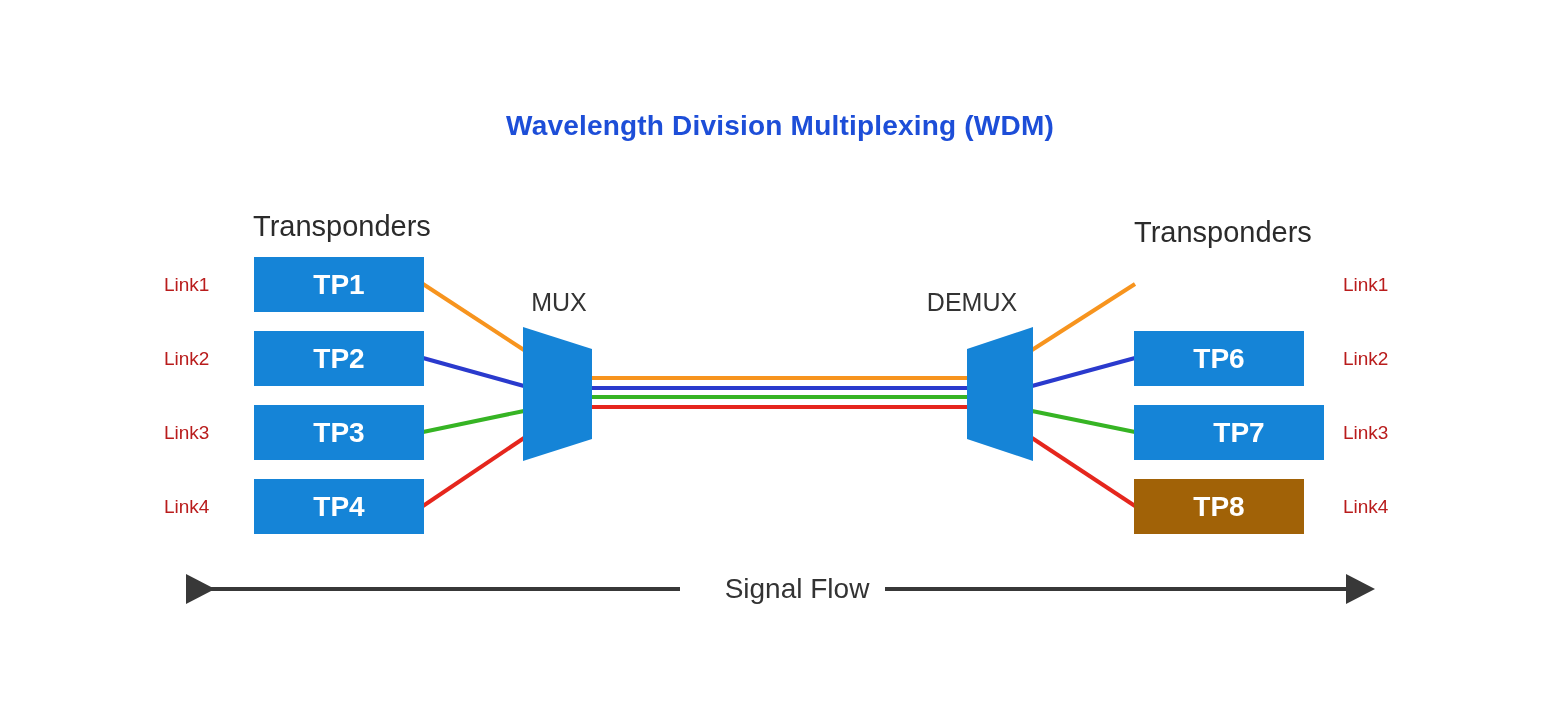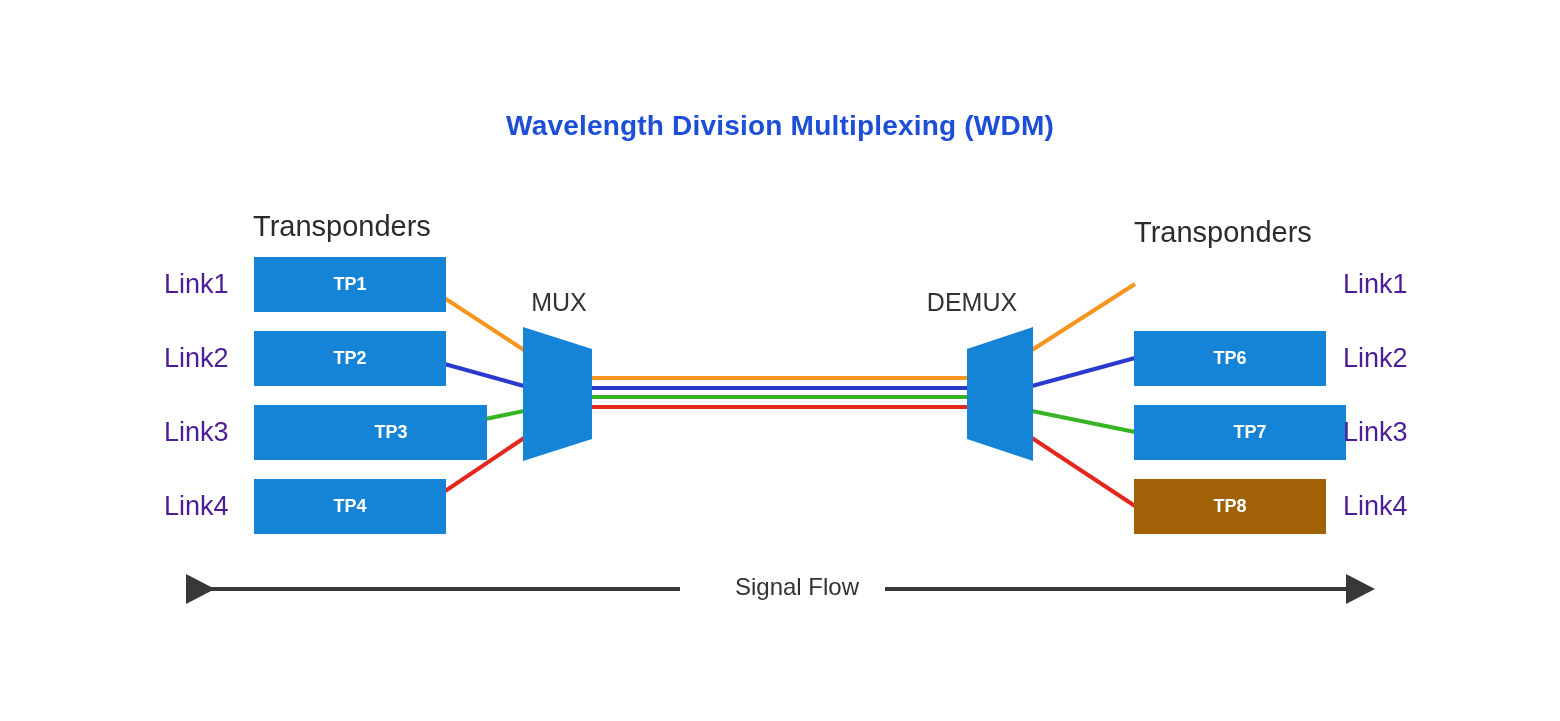--- a/index.html
+++ b/index.html
@@ -27,62 +27,62 @@
     width: 172px;
     text-align: center;
     font-size: 29px;
     color: #2b2b2b;
     white-space: nowrap;
   }
   .group-label.gl-left  { left: 253px; top: 210px; }
   .group-label.gl-right { left: 1134px; top: 216px; }
   .tp-box {
     position: absolute;
-    width: 192px;
+    width: 170px;
     height: 55px;
     display: flex;
     align-items: center;
     justify-content: center;
     color: #ffffff;
-    font-size: 18px;
+    font-size: 28px;
     font-weight: bold;
   }
   .tp-left  { left: 254px; }
   .tp-right { left: 1134px; }
   .row-0 { top: 257px; }
   .row-1 { top: 331px; }
   .row-2 { top: 405px; }
   .row-3 { top: 479px; }
   .link-label {
     position: absolute;
     height: 55px;
     display: flex;
     align-items: center;
-    font-size: 27px;
-    color: #4c1d95;
+    font-size: 19px;
+    color: #b91c1c;
     white-space: nowrap;
   }
   .lk-left  { left: 164px; }
   .lk-right { left: 1343px; }
   .device-label {
     position: absolute;
     font-size: 25px;
     color: #333333;
     text-align: center;
     white-space: nowrap;
   }
   .mux-label   { left: 509px; width: 100px; top: 288px; }
   .demux-label { left: 912px; width: 120px; top: 288px; }
   .signal-label {
     position: absolute;
     left: 716px;
     width: 162px;
     top: 573px;
     text-align: center;
-    font-size: 24px;
+    font-size: 28px;
     color: #333333;
     white-space: nowrap;
   }
 </style>
 </head>
 <body>
 
 <div class="canvas">
 
   <svg class="svg-layer" width="1560" height="721" viewBox="0 0 1560 721">
@@ -117,21 +117,21 @@
 
   <div class="group-label gl-left">Transponders</div>
 
   <div class="link-label lk-left row-0">Link1</div>
   <div class="link-label lk-left row-1">Link2</div>
   <div class="link-label lk-left row-2">Link3</div>
   <div class="link-label lk-left row-3">Link4</div>
 
   <div class="tp-box tp-left row-0" style="background: rgb(21, 132, 215);">TP1</div>
   <div class="tp-box tp-left row-1" style="background: rgb(21, 132, 215);">TP2</div>
-  <div class="tp-box tp-left row-2" style="background: rgb(21, 132, 215); padding-left: 41px;">TP3</div>
+  <div class="tp-box tp-left row-2" style="background: rgb(21, 132, 215);">TP3</div>
   <div class="tp-box tp-left row-3" style="background: rgb(21, 132, 215);">TP4</div>
 
   <div class="device-label mux-label">MUX</div>
   <div class="device-label demux-label">DEMUX</div>
 
   <div class="group-label gl-right">Transponders</div>
 
   <div class="tp-box tp-right row-1" style="background: rgb(21, 132, 215);">TP6</div>
   <div class="tp-box tp-right row-2" style="background: rgb(21, 132, 215); padding-left: 20px;">TP7</div>
   <div class="tp-box tp-right row-3" style="background: #a16207;">TP8</div>

